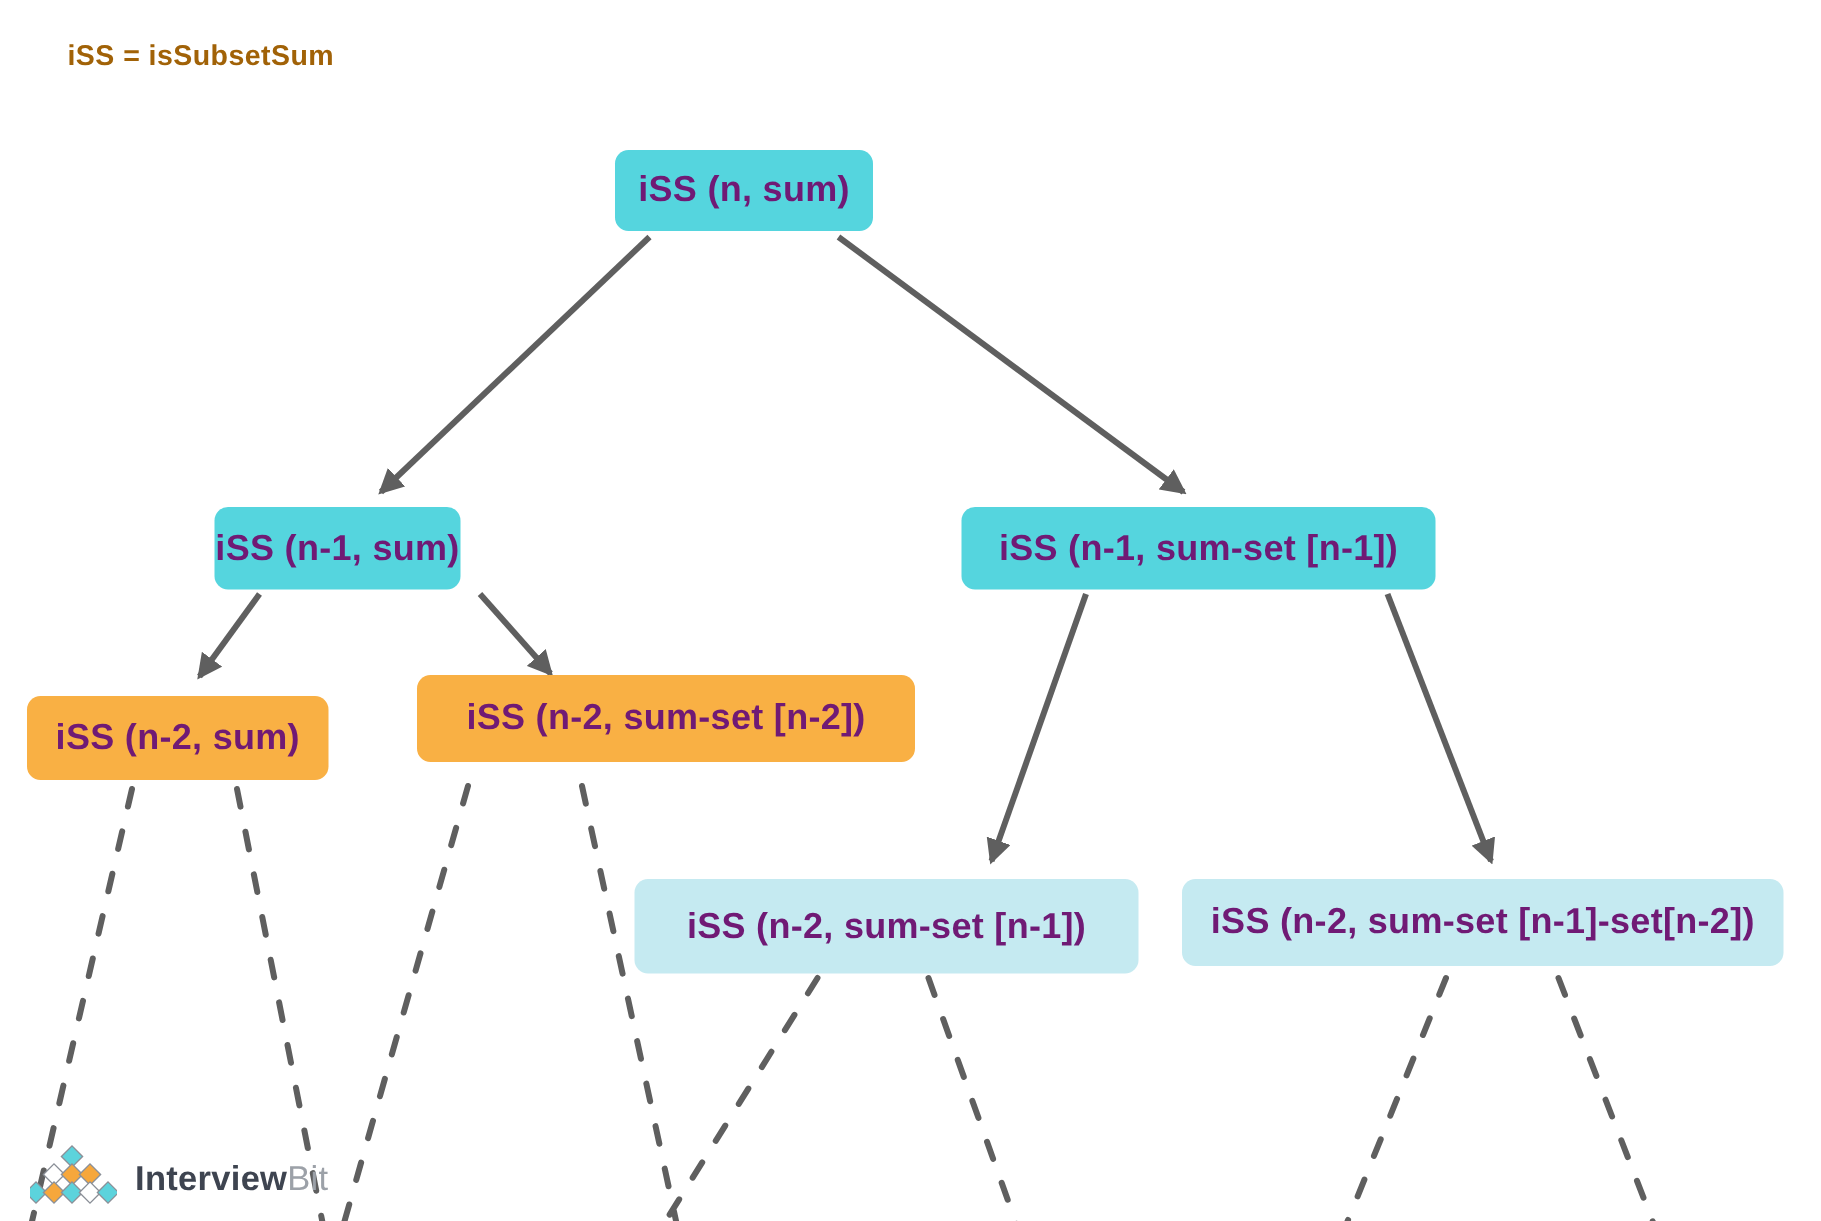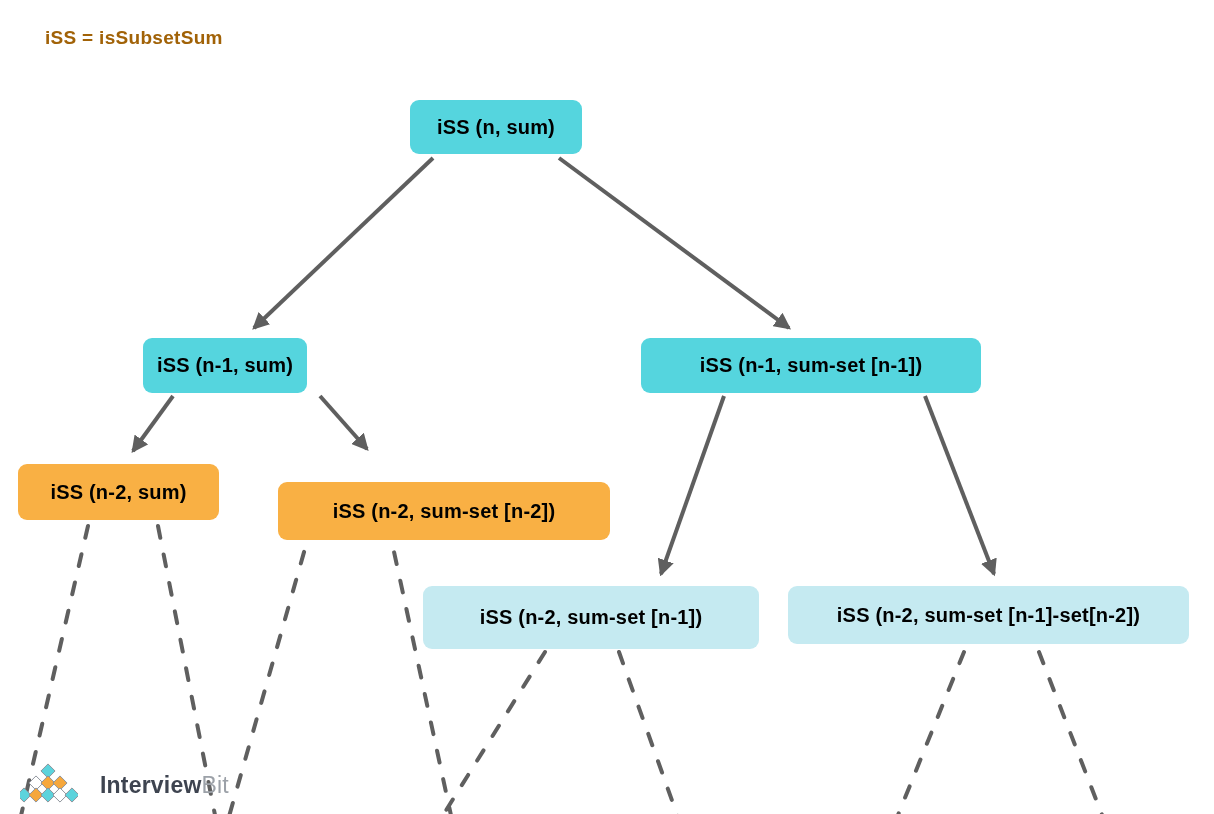--- a/index.html
+++ b/index.html
@@ -32,46 +32,46 @@
     top: 0;
     width: 1214px;
     height: 814px;
   }
   .node {
     position: absolute;
     display: flex;
     align-items: center;
     justify-content: center;
     border-radius: 9px;
-    font-size: 20px;
+    font-size: 24px;
     font-weight: bold;
-    color: #000000;
+    color: #701a75;
     letter-spacing: 0.2px;
     white-space: nowrap;
     box-sizing: border-box;
   }
   .node.teal      { background: #55d5de; }
   .node.orange    { background: #f9b044; }
   .node.pale_teal { background: #c5eaf1; }
 
   #node-root      { left: 410px; top: 100px; width: 172px; height: 54px; }
   #node-n1-ex     { left: 143px; top: 338px; width: 164px; height: 55px; }
-  #node-n1-in     { left: 641px; top: 338px; width: 340px; height: 55px; }
+  #node-n1-in     { left: 641px; top: 338px; width: 316px; height: 55px; }
   #node-n2-exex   { left:  18px; top: 464px; width: 201px; height: 56px; }
-  #node-n2-exin   { left: 278px; top: 482px; width: 332px; height: 58px; text-align: right; }
+  #node-n2-exin   { left: 278px; top: 450px; width: 332px; height: 58px; text-align: right; }
   #node-n2-inex   { left: 423px; top: 586px; width: 336px; height: 63px; }
   #node-n2-inin   { left: 788px; top: 586px; width: 401px; height: 58px; }
 
   .logo {
     position: absolute;
     left: 20px;
     top: 763px;
     display: flex;
     align-items: center;
-    gap: 22px;
+    gap: 12px;
   }
   .logo-mark { display: block; }
   .logo-text {
     font-size: 23px;
     letter-spacing: 0.2px;
     white-space: nowrap;
   }
   .logo-text .bold  { font-weight: bold; color: #3e4450; }
   .logo-text .light { font-weight: normal; color: #9ca1a8; }
 </style>

